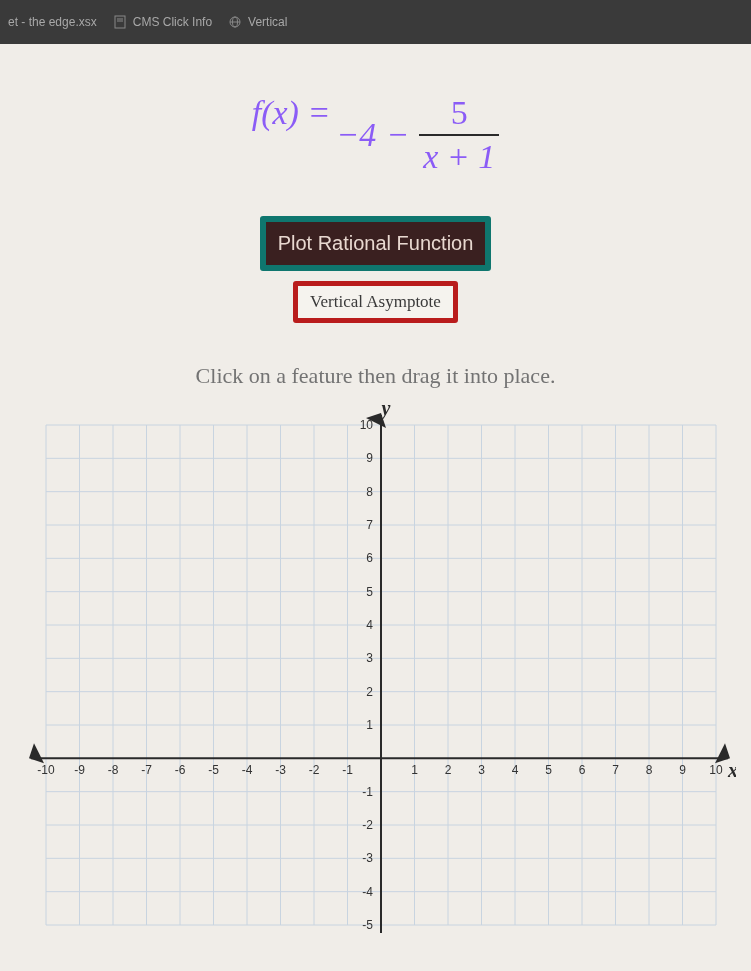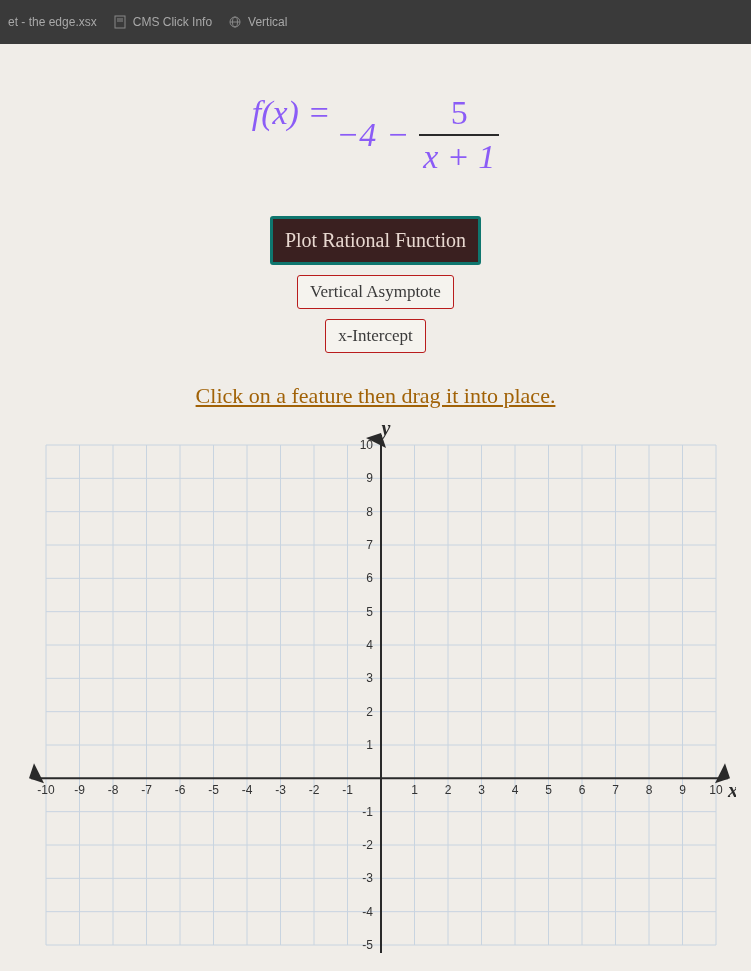--- a/index.html
+++ b/index.html
@@ -63,42 +63,41 @@
       display: flex;
       flex-direction: column;
       align-items: center;
       gap: 10px;
       margin-bottom: 30px;
     }
     .btn-row { display: flex; gap: 6px; }
     .btn-primary {
       background: #3a2020;
       color: #e8d8d0;
-      border: 3px solid #0f766e;
+      border: 6px solid #0f766e;
       padding: 10px 12px;
       font-size: 20px;
-      font-family: Liberation Serif, serif;
+      font-family: Liberation Sans, sans-serif;
       cursor: pointer;
       border-radius: 3px;
     }
     .btn-secondary {
       background: #f5f3ee;
       color: #3a3a3a;
-      border: 1px solid #b91c1c;
+      border: 5px solid #b91c1c;
       padding: 6px 12px;
       font-size: 17px;
       font-family: Georgia, serif;
       cursor: pointer;
       border-radius: 3px;
     }
     .instruction {
       font-size: 22px;
-      color: #a16207;
+      color: #737373;
       margin-bottom: 6px;
-      text-decoration: underline;
     }
     .graph-container {
       position: relative;
       width: 720px;
       height: 540px;
     }
     .graph-svg { width: 100%; height: 100%; }
     .axis-label {
       font-family: 'Times New Roman', serif;
       font-style: italic;
@@ -157,21 +156,20 @@
       </span>
     </span>
   </div>
 
   <div class="button-group">
     <button class="btn-primary">Plot Rational Function</button>
     <div class="btn-row">
       <button class="btn-secondary">Vertical Asymptote</button>
     </div>
     <div class="btn-row">
-      <button class="btn-secondary">x-Intercept</button>
     </div>
   </div>
 
   <div class="instruction">Click on a feature then drag it into place.</div>
 
   <div class="graph-container">
     <svg class="graph-svg" viewBox="0 0 720 540">
       <g id="grid-group">
           <line x1="30" x2="30" y1="30" y2="530" class="grid-line"></line>
           <line x1="63.5" x2="63.5" y1="30" y2="530" class="grid-line"></line>

